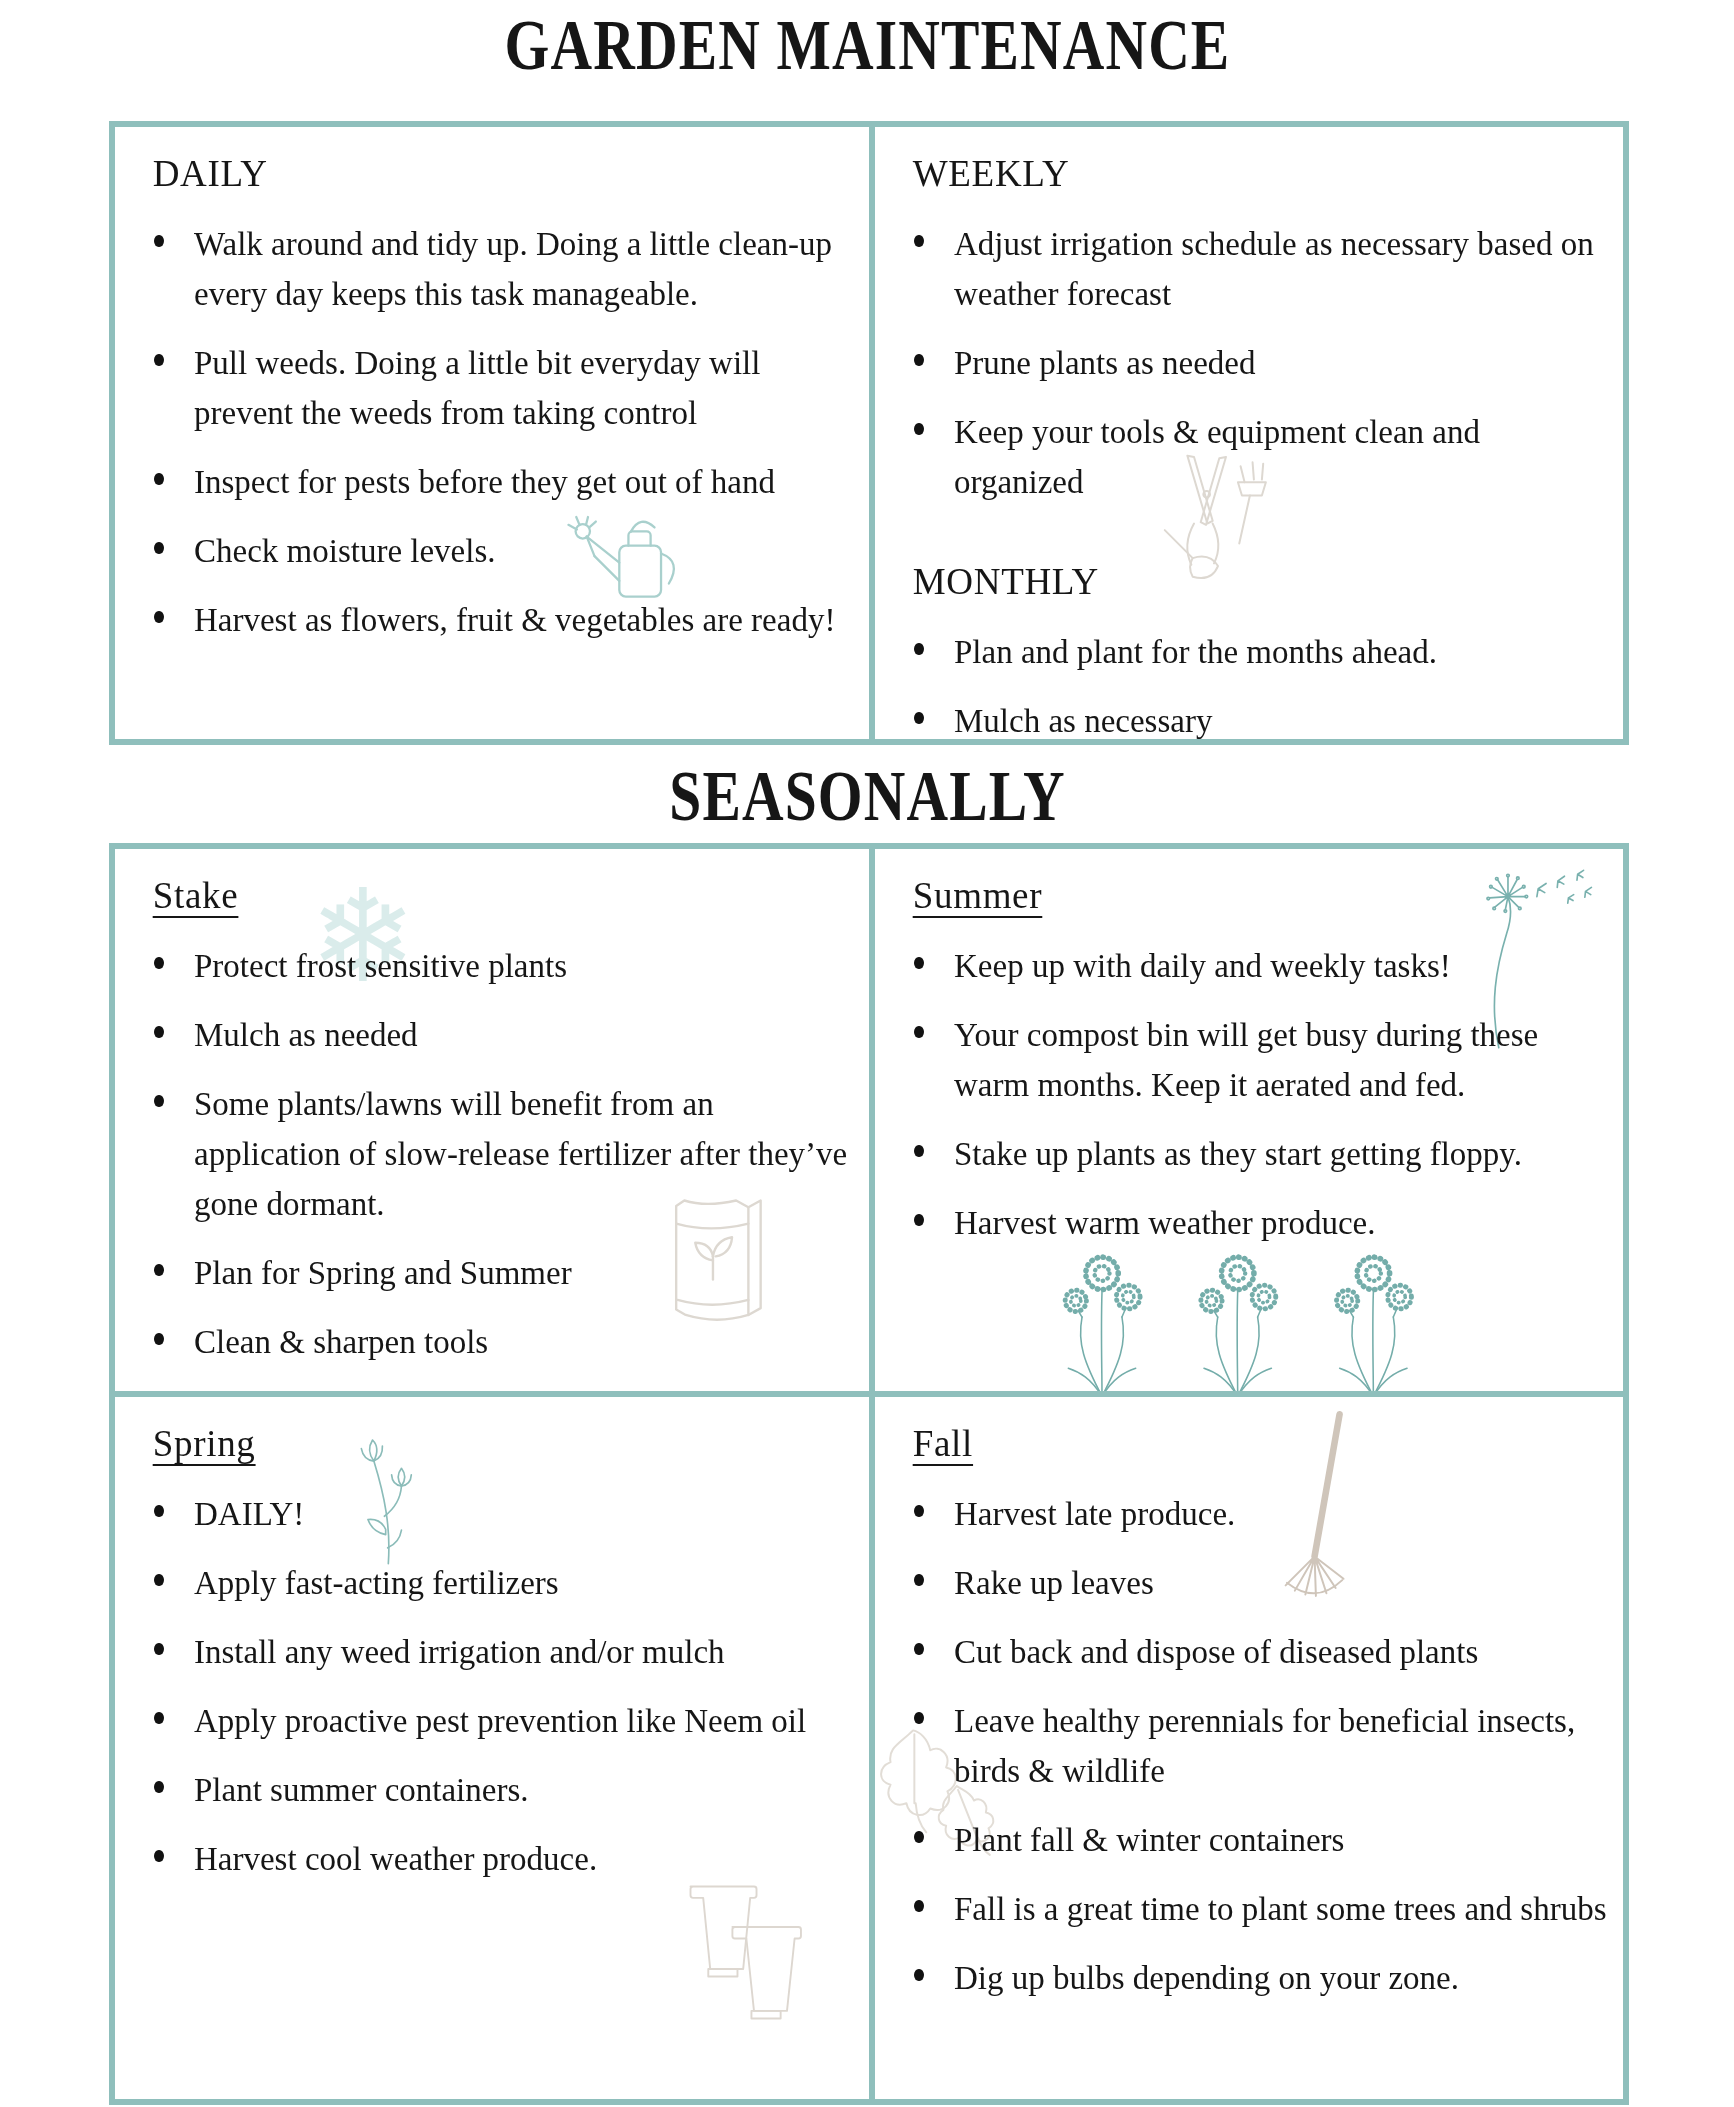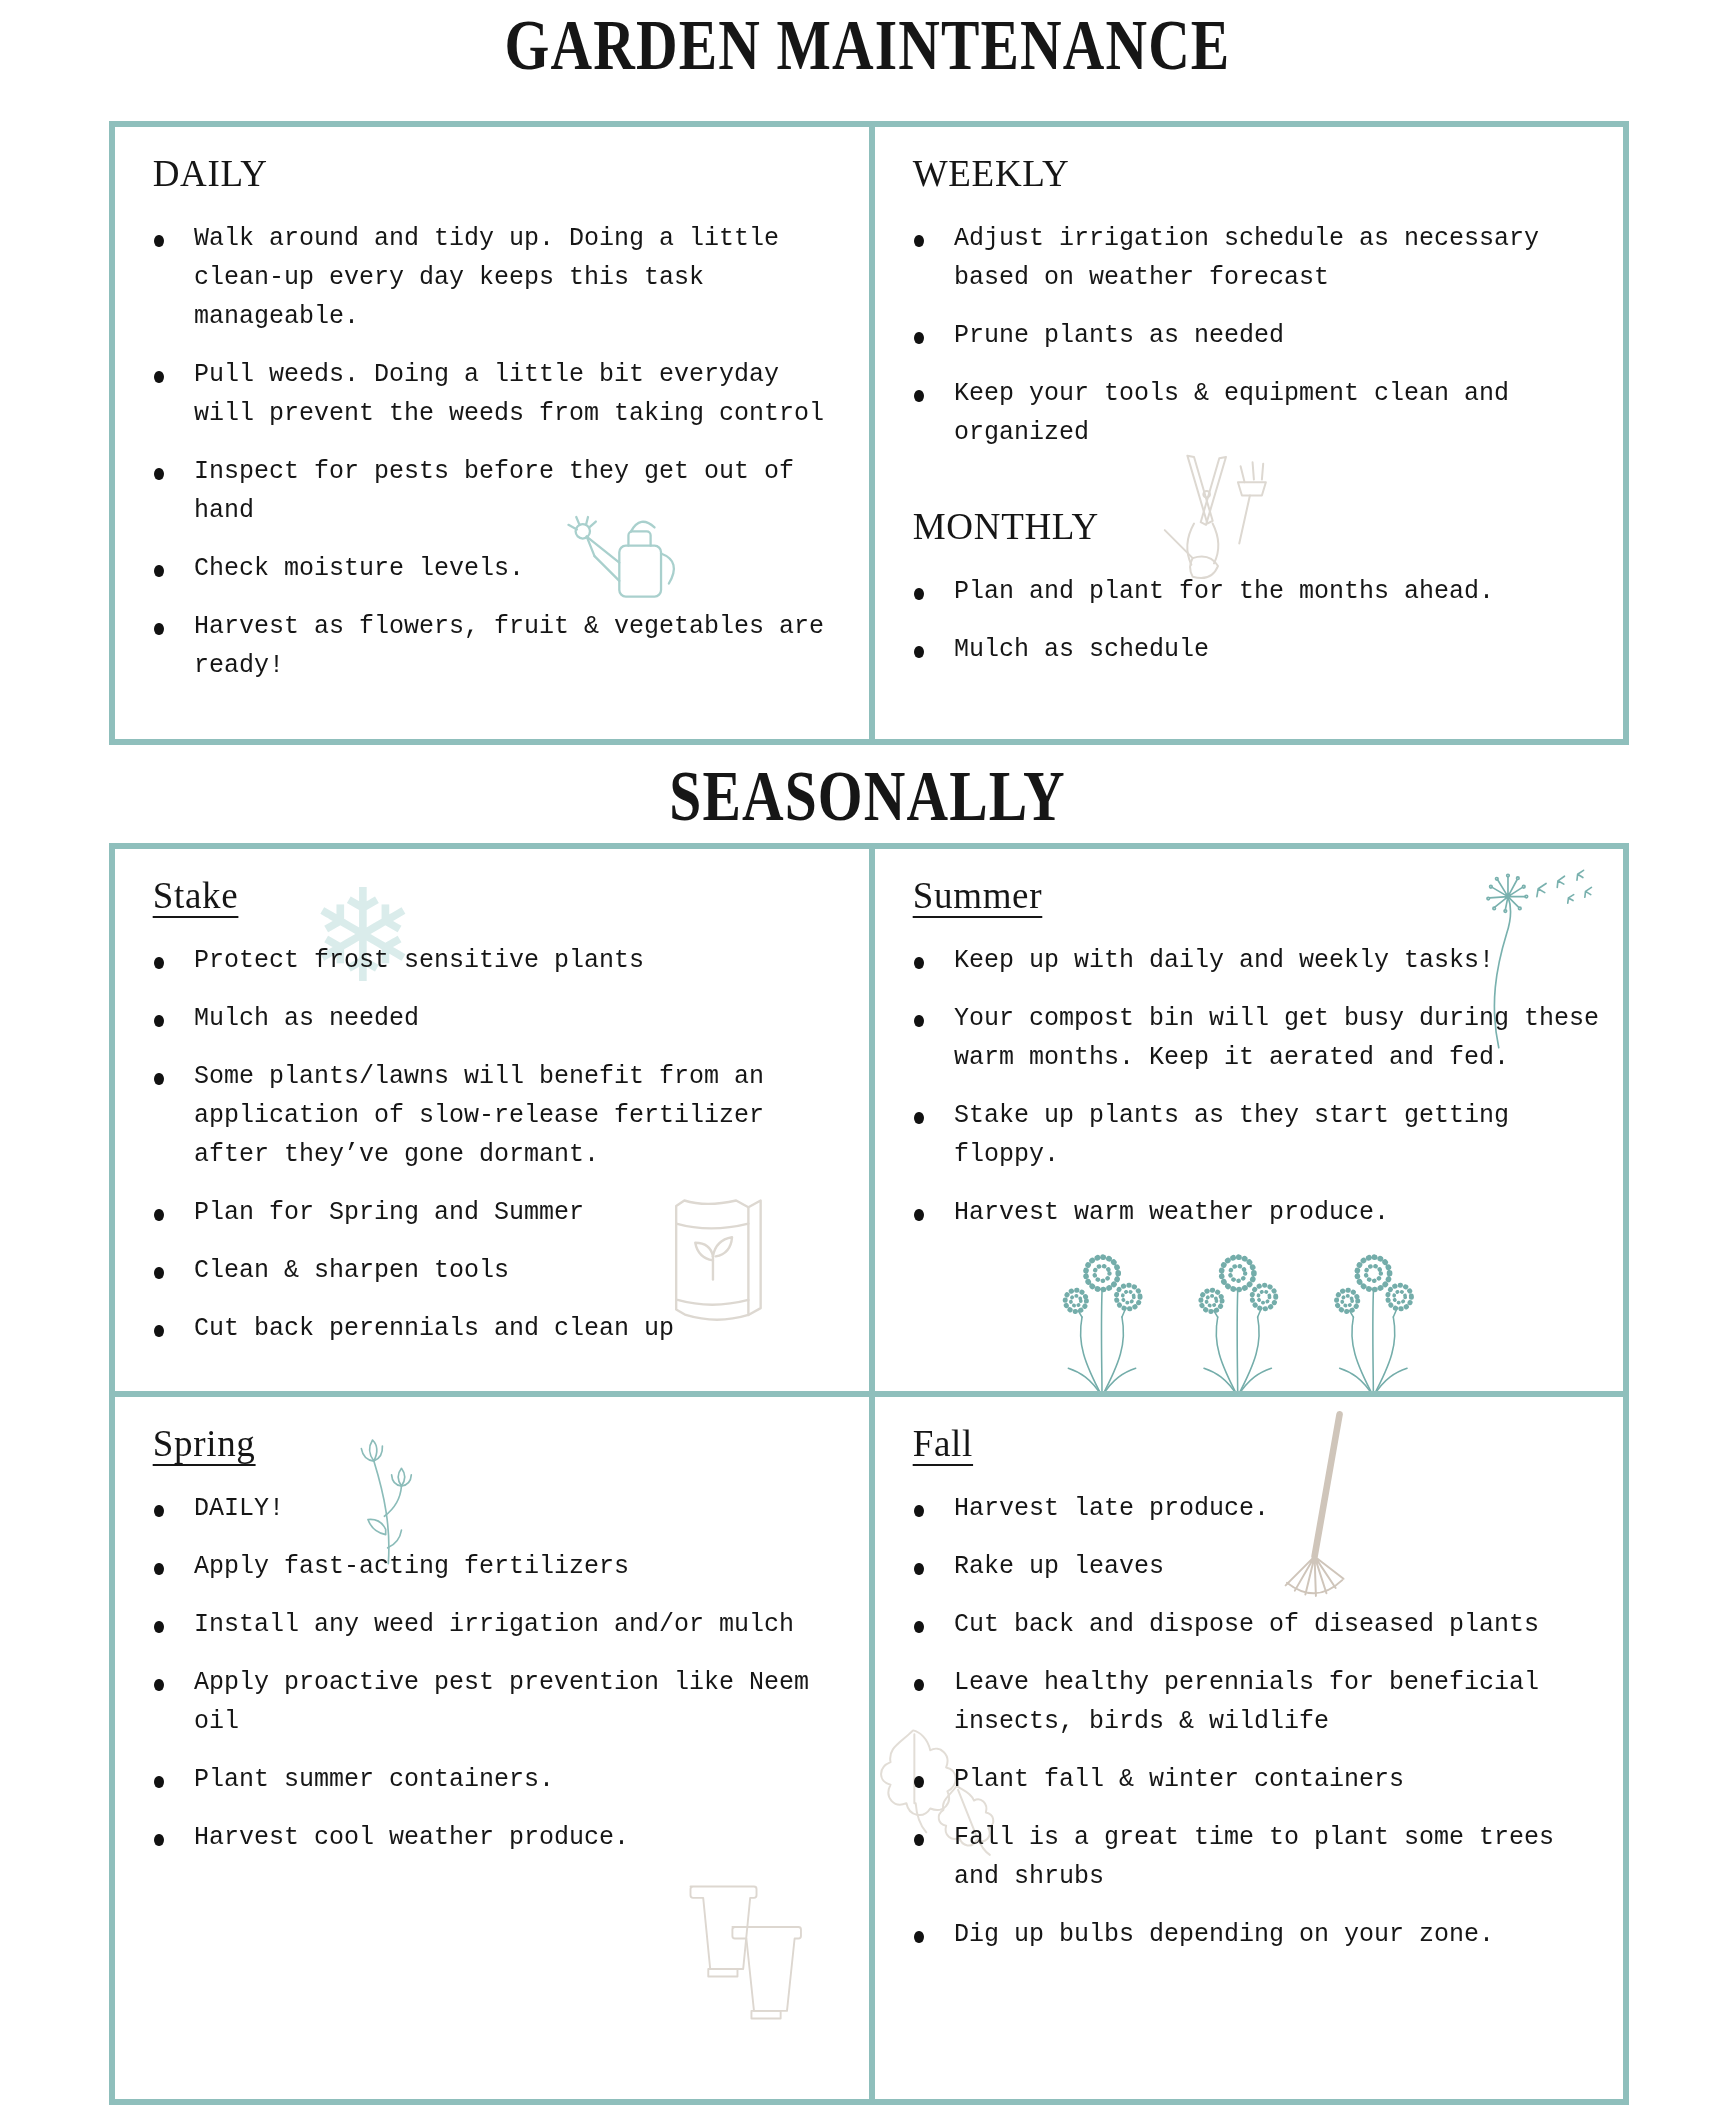--- a/index.html
+++ b/index.html
@@ -64,25 +64,24 @@
   .underlined{
     text-decoration:underline;
     text-decoration-thickness:2px;
     text-underline-offset:7.5px;
   }
   .monthly-gap{margin-top:49px}
 
   ul.tasks{list-style:none}
   ul.tasks li{
     position:relative;
-    font-size:25px;
-    line-height:39px;
+    font-size:33px;
+    line-height:50px;
     margin:0 0 19px 0;
     padding-left:44px;
-    font-family:Liberation Mono, monospace;
   }
   ul.tasks li::before{
     content:"";
     position:absolute;
     left:4.1px;top:16.3px;
     width:9.5px;height:12.2px;
     border-radius:50%;
     background:#111;
   }
 
@@ -239,21 +238,21 @@
     <div class="cell">
       <h2 class="sec-heading">WEEKLY</h2>
       <ul class="tasks">
         <li>Adjust irrigation schedule as necessary based on weather forecast</li>
         <li>Prune plants as needed</li>
         <li>Keep your tools &amp; equipment clean and organized</li>
       </ul>
       <h2 class="sec-heading monthly-gap">MONTHLY</h2>
       <ul class="tasks">
         <li>Plan and plant for the months ahead.</li>
-        <li>Mulch as schedule</li>
+        <li>Mulch as necessary</li>
       </ul>
     </div>
   </section>
 
   <section class="table" id="seasonal-table">
     <div class="cell b-right b-bottom">
       <h2 class="sec-heading underlined">Stake</h2>
       <ul class="tasks">
         <li>Protect frost sensitive plants</li>
         <li>Mulch as needed</li>

